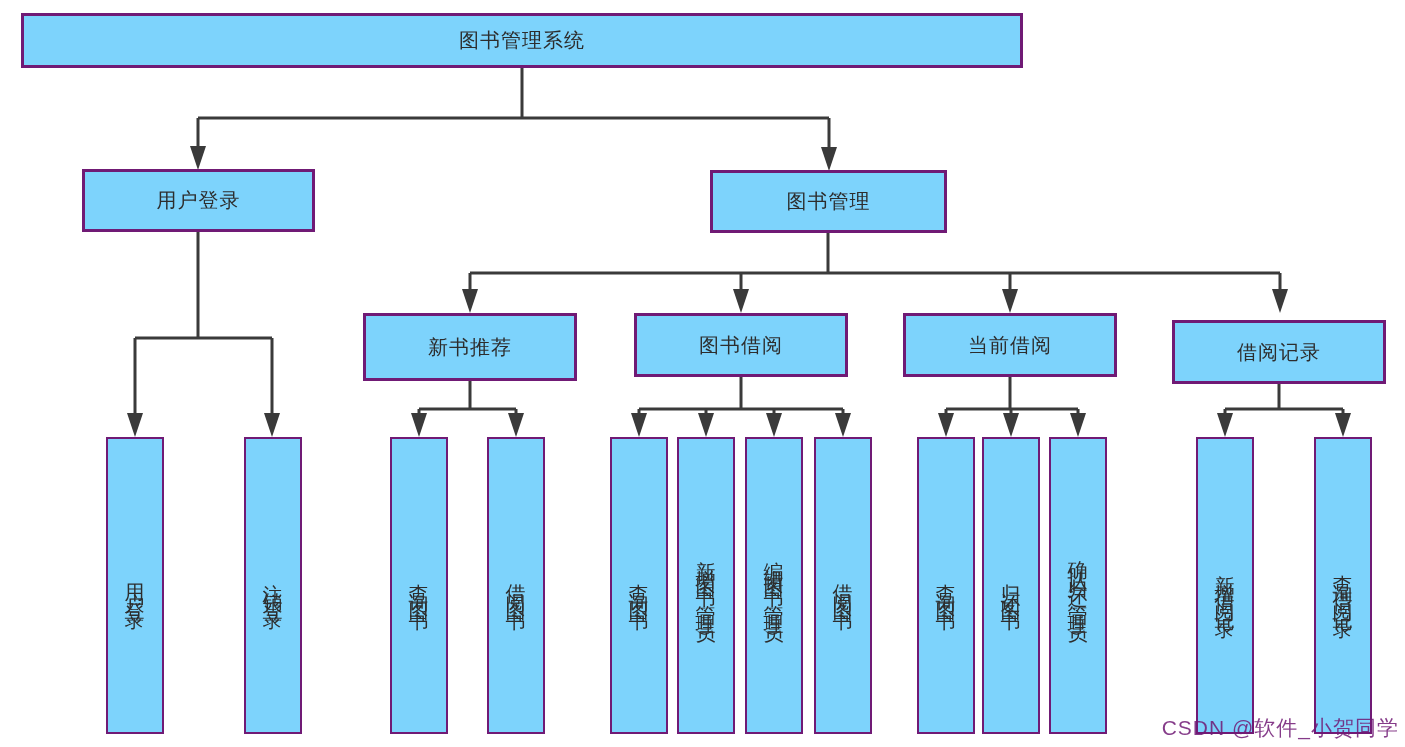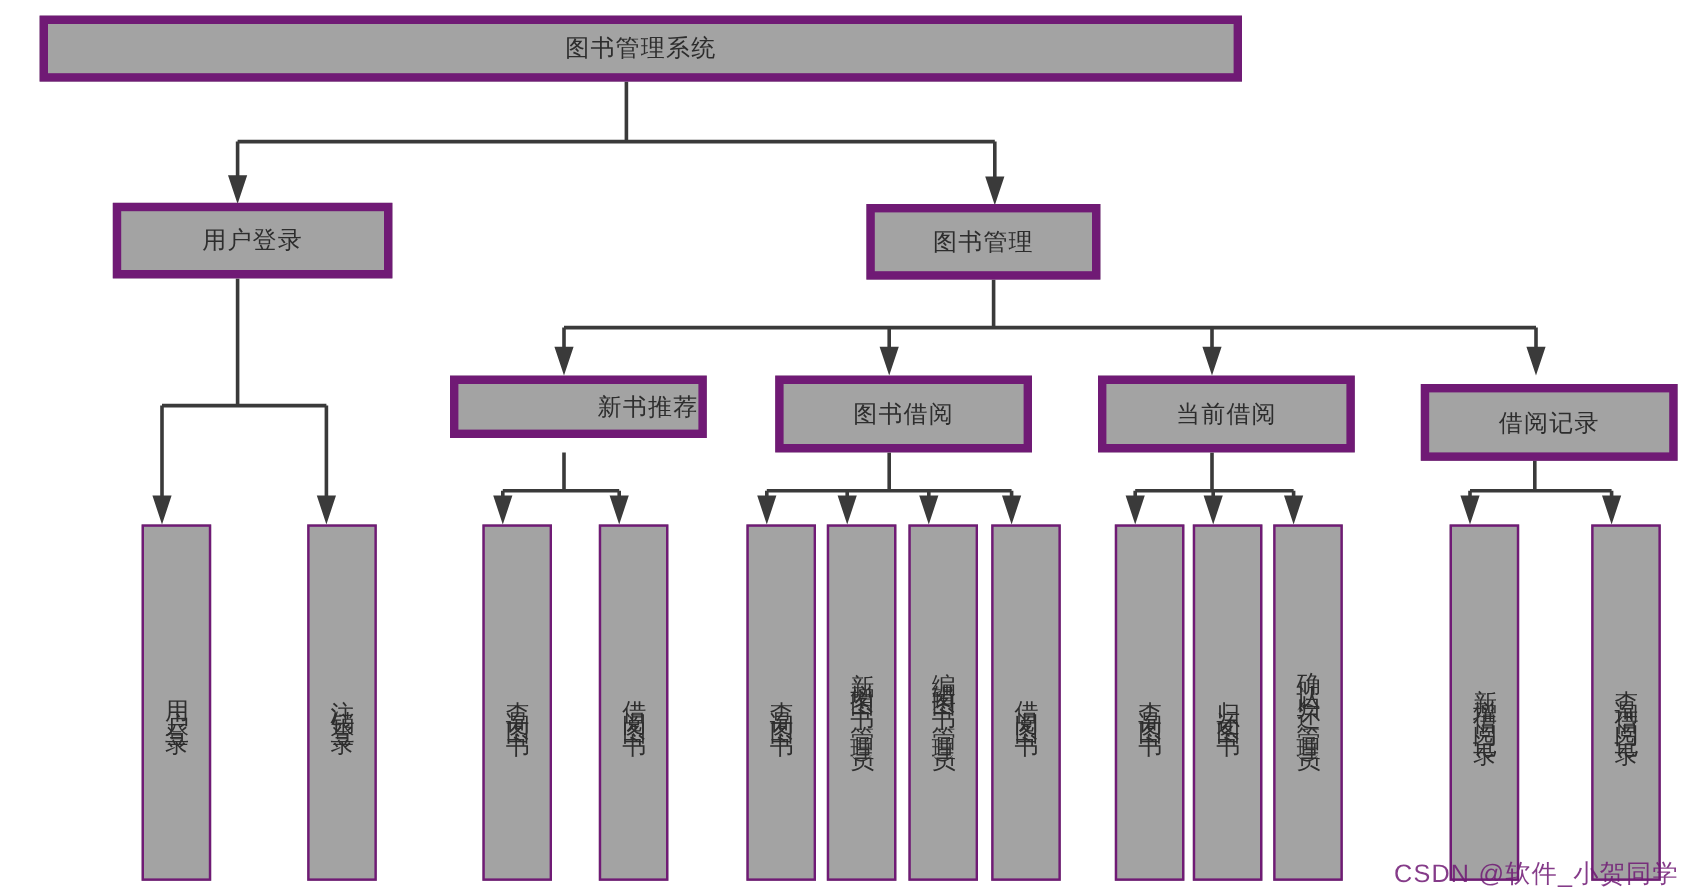--- a/index.html
+++ b/index.html
@@ -12,27 +12,26 @@
     overflow: hidden;
   }
   #connectors {
     position: absolute;
     left: 0; top: 0;
     width: 1405px; height: 747px;
   }
   .box {
     position: absolute;
     box-sizing: border-box;
-    background: #a3a3a3;
-    border: 7px solid #701a75;
+    background: #7dd3fc;
+    border: 3px solid #701a75;
     display: flex;
     align-items: center;
     justify-content: center;
     color: #2d2d2d;
-    margin-left: 12px;
   }
   .hbox {
     font-size: 20px;
     letter-spacing: 1px;
   }
   .vbox {
     border-width: 2px;
     left: 0;
     width: 58px;
     top: 437px;
@@ -93,25 +92,25 @@
              M1335 413 L1351 413 L1343 437 Z"></path>
   </svg>
 
   <div class="box hbox" style="left:21px; top:13px; width:1002px; height:55px;">
     <span>图书管理系统</span>
   </div>
 
   <div class="box hbox" style="left:82px; top:169px; width:233px; height:63px;">
     <span>用户登录</span>
   </div>
-  <div class="box hbox" style="left:710px; top:170px; width:195px; height:63px;">
+  <div class="box hbox" style="left:710px; top:170px; width:237px; height:63px;">
     <span>图书管理</span>
   </div>
 
-  <div class="box hbox" style="left:363px; top:313px; width:214px; height:52px;justify-content:flex-end;">
+  <div class="box hbox" style="left:363px; top:313px; width:214px; height:68px;">
     <span>新书推荐</span>
   </div>
   <div class="box hbox" style="left:903px; top:313px; width:214px; height:64px;">
     <span>当前借阅</span>
   </div>
   <div class="box hbox" style="left:634px; top:313px; width:214px; height:64px;">
     <span>图书借阅</span>
   </div>
   <div class="box hbox" style="left:1172px; top:320px; width:214px; height:64px;">
     <span>借阅记录</span>

